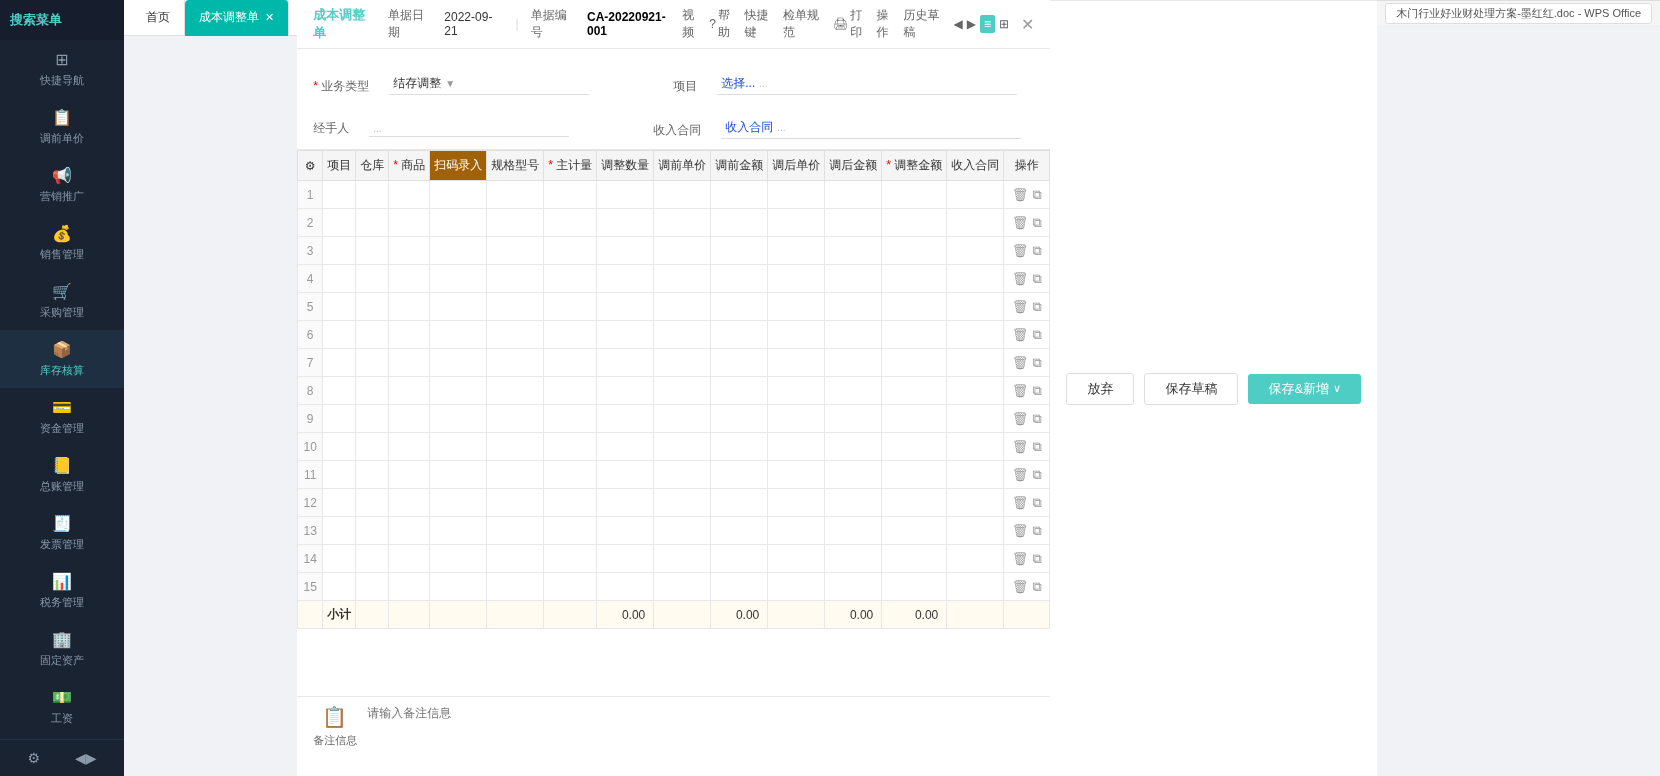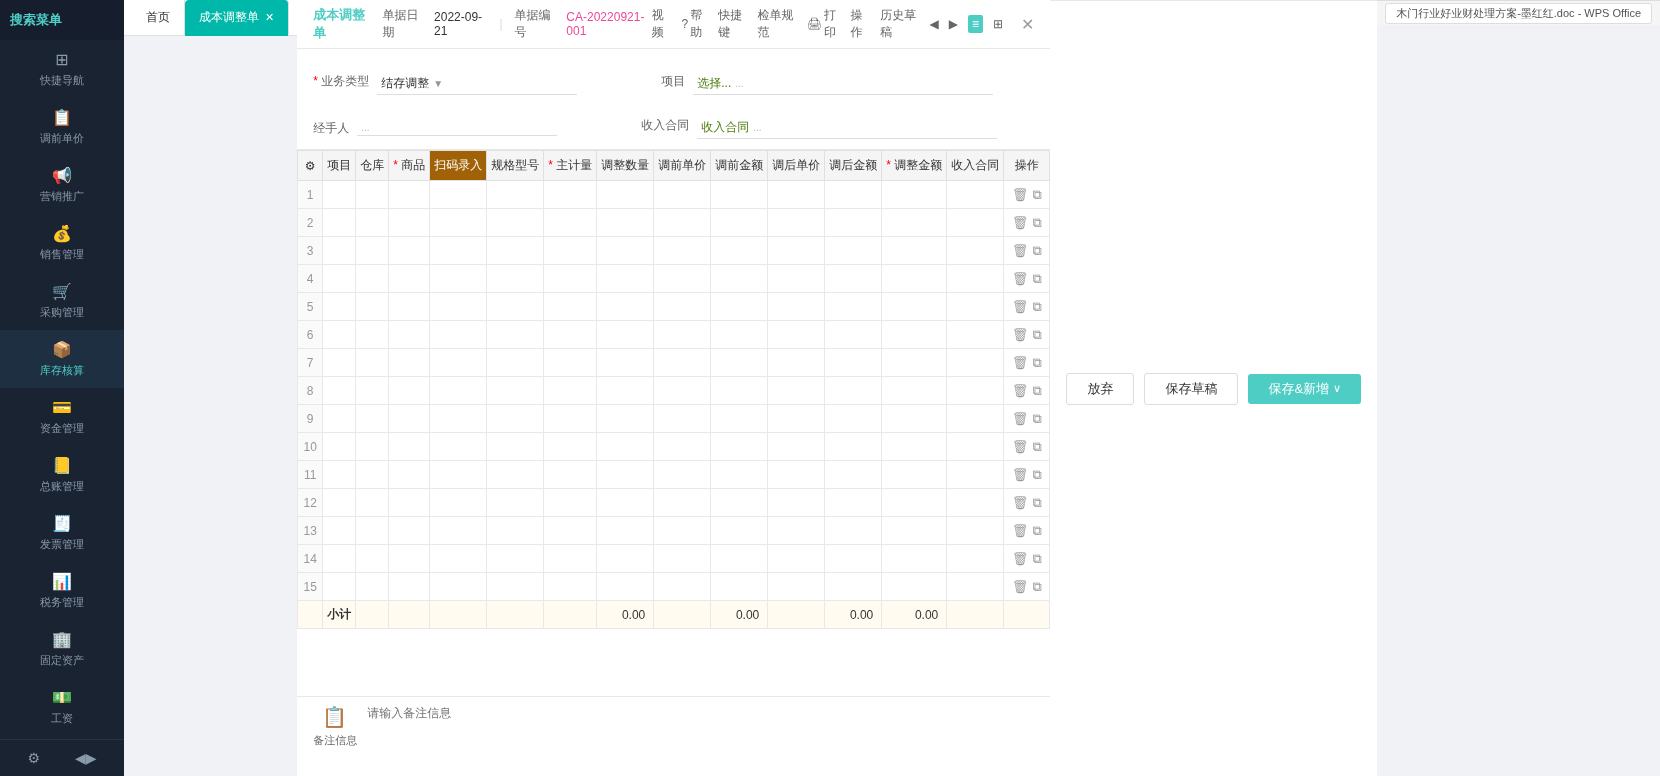--- a/index.html
+++ b/index.html
@@ -25,33 +25,33 @@
     .tab-bar { display: flex; align-items: center; background: #fff; border-bottom: 1px solid #e0e0e0; height: 36px; padding: 0 8px; }
     .tab { display: flex; align-items: center; padding: 0 14px; height: 36px; cursor: pointer; font-size: 12px; color: #666; border-right: 1px solid #e0e0e0; }
     .tab.home { color: #333; }
     .tab.active { background: #00b8a9; color: #fff; border-radius: 4px 4px 0 0; }
     .tab-close { margin-left: 6px; font-size: 11px; cursor: pointer; }
 
     
     .doc-area { flex: 1; display: flex; flex-direction: column; overflow: hidden; background: #fff; }
     .form-header-title { color: #4ecdc4; font-size: 13px; font-weight: bold; cursor: pointer; }
     .form-header-meta { display: flex; align-items: center; gap: 6px; font-size: 12px; color: #666; }
-    .form-header-actions { margin-left: auto; display: flex; align-items: center; gap: 10px; font-size: 12px; color: #666; }
+    .form-header-actions { margin-left: auto; display: flex; align-items: center; gap: 4px; font-size: 12px; color: #666; }
     .form-header-actions span { cursor: pointer; }
     .close-btn { font-size: 16px; cursor: pointer; color: #999; margin-left: 8px; }
 
     
     .form-fields { padding: 10px 16px; display: flex; flex-direction: column; gap: 8px; border-bottom: 1px solid #e8e8e8; flex-shrink: 0; }
     .form-row { display: flex; align-items: center; gap: 24px; }
-    .form-field { display: flex; align-items: flex-start; gap: 8px; }
+    .form-field { display: flex; align-items: flex-end; gap: 20px; }
     .field-label { font-size: 12px; color: #666; white-space: nowrap; }
     .field-label.required::before { content: '* '; color: red; }
     .field-value { display: flex; align-items: center; gap: 4px; min-width: 180px; border-bottom: 1px solid #ddd; padding: 2px 4px; color: #333; font-size: 12px; }
     .field-dropdown { color: #999; font-size: 10px; }
-    .field-placeholder { color: #4d7c0f; }
+    .field-placeholder { color: #1d4ed8; }
     .field-dots { color: #bbb; font-size: 10px; }
 
     
     .table-container { flex: 1; overflow: auto; padding: 0; }
     .data-table { width: 100%; border-collapse: collapse; font-size: 12px; }
     .data-table th { background: #f5f5f5; border: 1px solid #e0e0e0; padding: 6px 4px; text-align: center; white-space: nowrap; font-weight: normal; color: #333; position: sticky; top: 0; z-index: 10; }
     .data-table th.required-col::before { content: '* '; color: red; }
     .data-table th.highlight { background: #a16207; color: #fff; }
     .data-table td { border: 1px solid #e8e8e8; padding: 4px; height: 28px; }
     .data-table td.row-num { text-align: center; color: #999; background: #fafafa; width: 30px; }
@@ -170,21 +170,21 @@
       <div class="form-doc-header">
         <div style="display:flex; align-items:center; gap:12px;">
           <span class="form-header-title">成本调整单</span>
           <span class="form-header-meta">
             <span>单据日期</span>
             <span style="color:#333; margin-left:4px;">2022-09-21</span>
           </span>
           <span style="color:#ddd">|</span>
           <span class="form-header-meta">
             <span>单据编号</span>
-            <span style="color:#ec4899; margin-left:4px;">CA-20220921-001</span>
+            <span style="color:#000000; margin-left:4px;font-weight:bold;">CA-20220921-001</span>
           </span>
         </div>
         <div class="form-header-actions">
           <span style="display:flex;align-items:center;gap:2px;">视频</span>
           <span style="display:flex;align-items:center;gap:2px;">? <span>帮助</span></span>
           <span>快捷键</span>
           <span>检单规范</span>
           <span style="display:flex;align-items:center;gap:2px;">🖨 <span>打印</span></span>
           <span>操作</span>
           <span>历史草稿</span>

